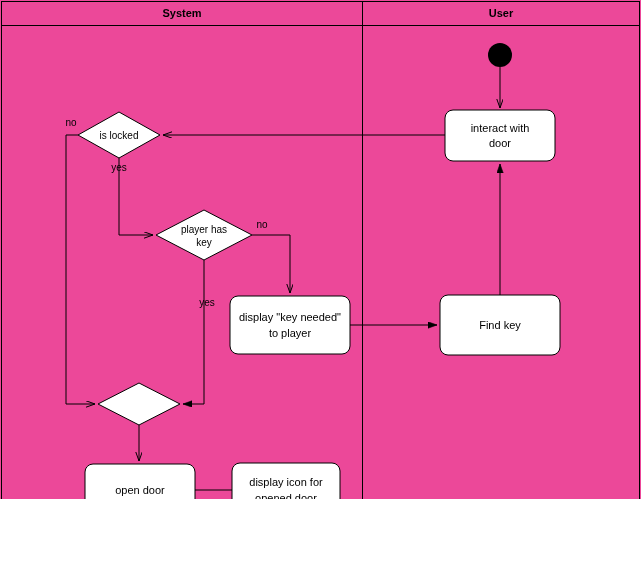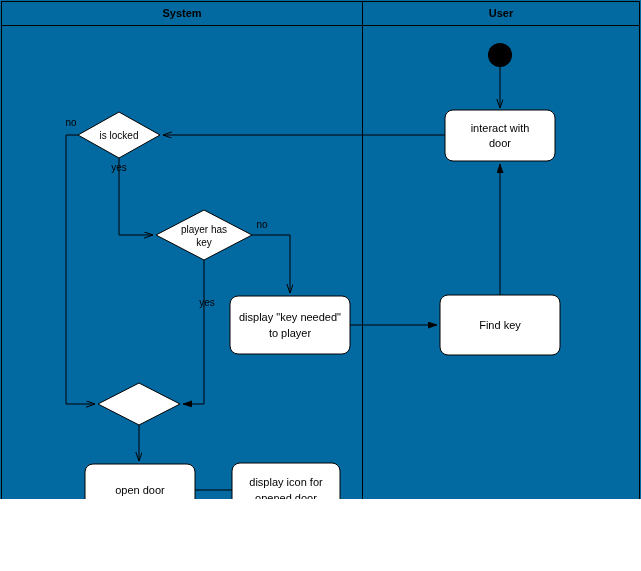--- a/index.html
+++ b/index.html
@@ -7,21 +7,21 @@
     padding: 0;
     background: #ffffff;
   }
   body {
     font-family: "Liberation Sans", sans-serif;
   }
   #canvas {
     position: relative;
     width: 641px;
     height: 499px;
-    background: #0369a1;
+    background: #ec4899;
     overflow: hidden;
     text-decoration: underline;
   }
   #diagram-svg {
     position: absolute;
     left: 0;
     top: 0;
     width: 641px;
     height: 571px;
   }

